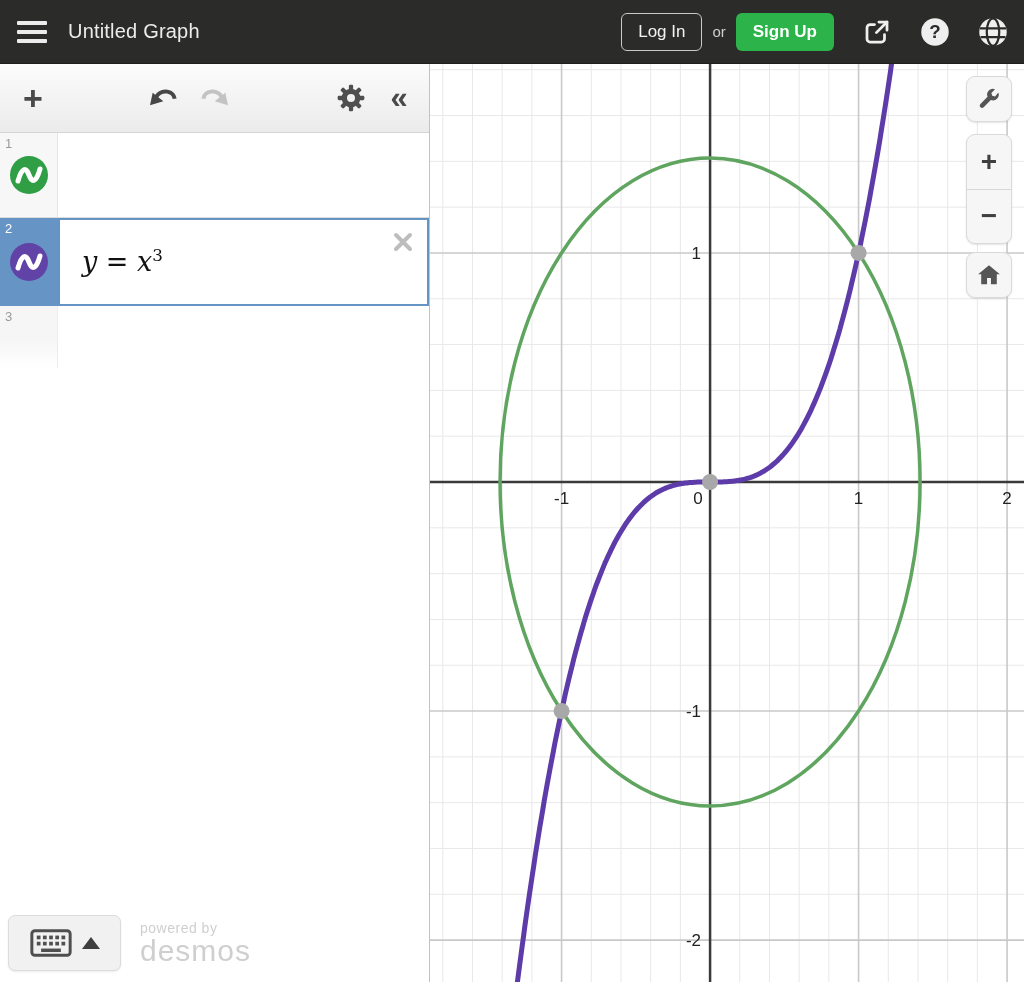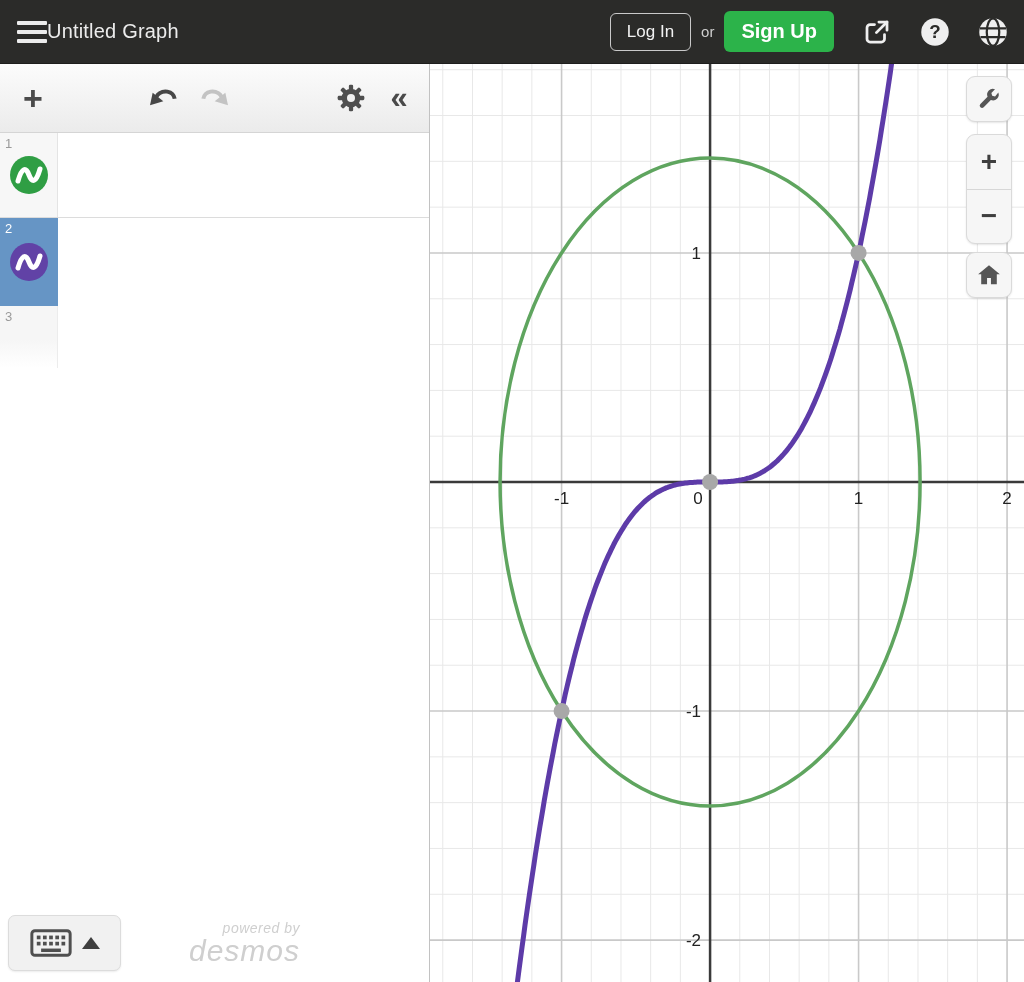--- a/index.html
+++ b/index.html
@@ -9,30 +9,30 @@
     -webkit-font-smoothing:antialiased;
   }
   
   #topbar{
     position:absolute;left:0;top:0;width:1024px;height:64px;
     background:#2b2b29;display:flex;align-items:center;
     border-bottom:1px solid #1e1e1d;box-sizing:border-box;
   }
   .hamburger{width:30px;height:22px;margin-left:17px;display:flex;flex-direction:column;justify-content:space-between;cursor:pointer;}
   .hamburger span{display:block;height:4px;background:#ececec;border-radius:1px;}
-  .tb-title{color:#ececec;font-size:20px;letter-spacing:.2px;}
+  .tb-title{color:#ececec;font-size:20px;margin-left:21px;letter-spacing:.2px;}
   .tb-right{margin-left:auto;display:flex;align-items:center;margin-right:16px;padding-left:11px;}
   .btn-login{
     color:#f2f2f2;font-size:17px;background:transparent;
     border:1px solid #c9c9c9;border-radius:6px;padding:8px 16px;cursor:pointer;
     font-family:inherit;
   }
   .tb-or{color:#cfcfcf;font-size:15px;margin:4px 10px;}
   .btn-signup{
-    color:#fff;font-size:20px;font-weight:bold;border:none;border-radius:6px;
+    color:#fff;font-size:17px;font-weight:bold;border:none;border-radius:6px;
     padding:9px 17px;cursor:pointer;font-family:inherit;text-align:center;
   }
   .tb-icon{margin-left:28px;cursor:pointer;display:flex;align-items:center;}
   
   #panel{
     position:absolute;left:0;top:64px;width:430px;height:918px;background:#fff;
     border-right:1px solid #c2c2c2;box-sizing:border-box;
   }
   #exp-toolbar{
     position:relative;height:68px;
@@ -67,21 +67,21 @@
   .equation i{font-style:italic;}
   .equation .sup{font-size:0.62em;vertical-align:0.58em;}
   .close-x{position:absolute;right:11px;top:9px;cursor:pointer;}
   
   #kbd-btn{
     position:absolute;left:8px;bottom:11px;width:111px;height:54px;
     background:#f1f1f1;border:1px solid #dcdcdc;border-radius:7px;
     box-shadow:0 1px 2px rgba(0,0,0,.08);display:flex;align-items:center;justify-content:center;
     cursor:pointer;gap:10px;
   }
-  #watermark{position:absolute;left:140px;bottom:16px;width:160px;text-align:right;color:#cfcfcf;font-style:italic;}
+  #watermark{position:absolute;left:140px;bottom:16px;width:160px;text-align:left;color:#cfcfcf;}
   #watermark .wm1{font-size:14px;letter-spacing:.5px;}
   #watermark .wm2{font-size:30px;letter-spacing:1px;line-height:30px;}
   
   #graph{position:absolute;left:430px;top:64px;width:594px;height:918px;background:#fff;}
   #graph svg.plot{position:absolute;left:0;top:0;}
   .gbtn{
     position:absolute;right:12px;width:46px;background:#f6f6f6;
     border:1px solid #dadada;border-radius:9px;box-shadow:0 1px 2px rgba(0,0,0,.10);
     display:flex;align-items:center;justify-content:center;cursor:pointer;box-sizing:border-box;
   }
@@ -176,20 +176,26 @@
             <path d="M9 26 C13 12 17 12 20 20 C23 28 27 28 31 14" fill="none" stroke="#fff" stroke-width="5" stroke-linecap="round"></path>
           </svg>
         </div>
       </div>
       <div class="exp-row selected">
         <div class="gutter">
           <div class="row-num">2</div>
           <svg width="40" height="40" viewBox="0 0 40 40">
             <circle cx="20" cy="20" r="19" fill="#6142a6"></circle>
             <path d="M9 26 C13 12 17 12 20 20 C23 28 27 28 31 14" fill="none" stroke="#fff" stroke-width="5" stroke-linecap="round"></path>
+          </svg>
+        </div>
+        <div class="exp-content">
+          <div class="equation"><i>y</i><span> = </span><i>x</i><span class="sup">3</span></div>
+          <svg width="26" height="26" viewBox="0 0 26 26" class="close-x">
+            <path d="M6 6 L20 20 M20 6 L6 20" stroke="#bdbdbd" stroke-width="4" stroke-linecap="round"></path>
           </svg>
         </div>
       </div>
       <div class="exp-row empty">
         <div class="gutter">
           <div class="row-num">3</div>
         </div>
         <div class="exp-content"></div>
       </div>
     </div>

